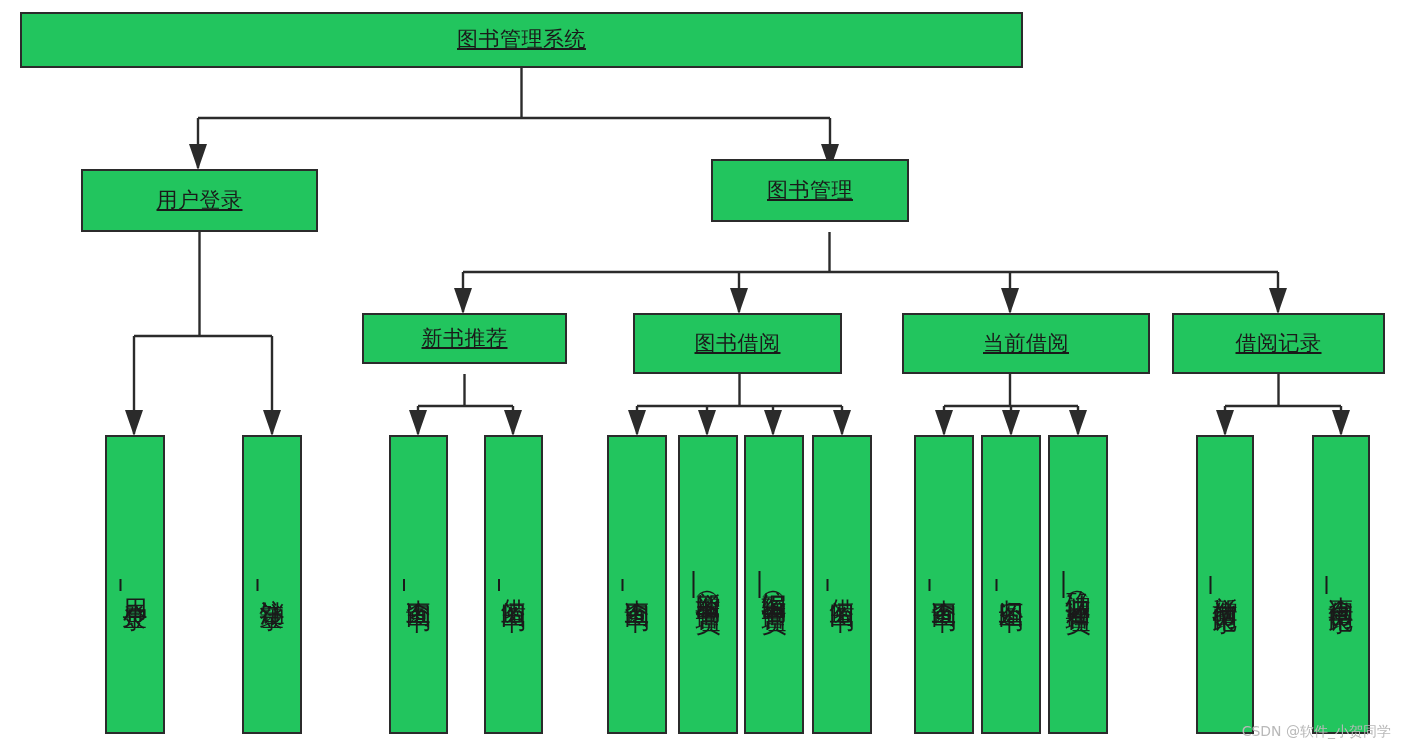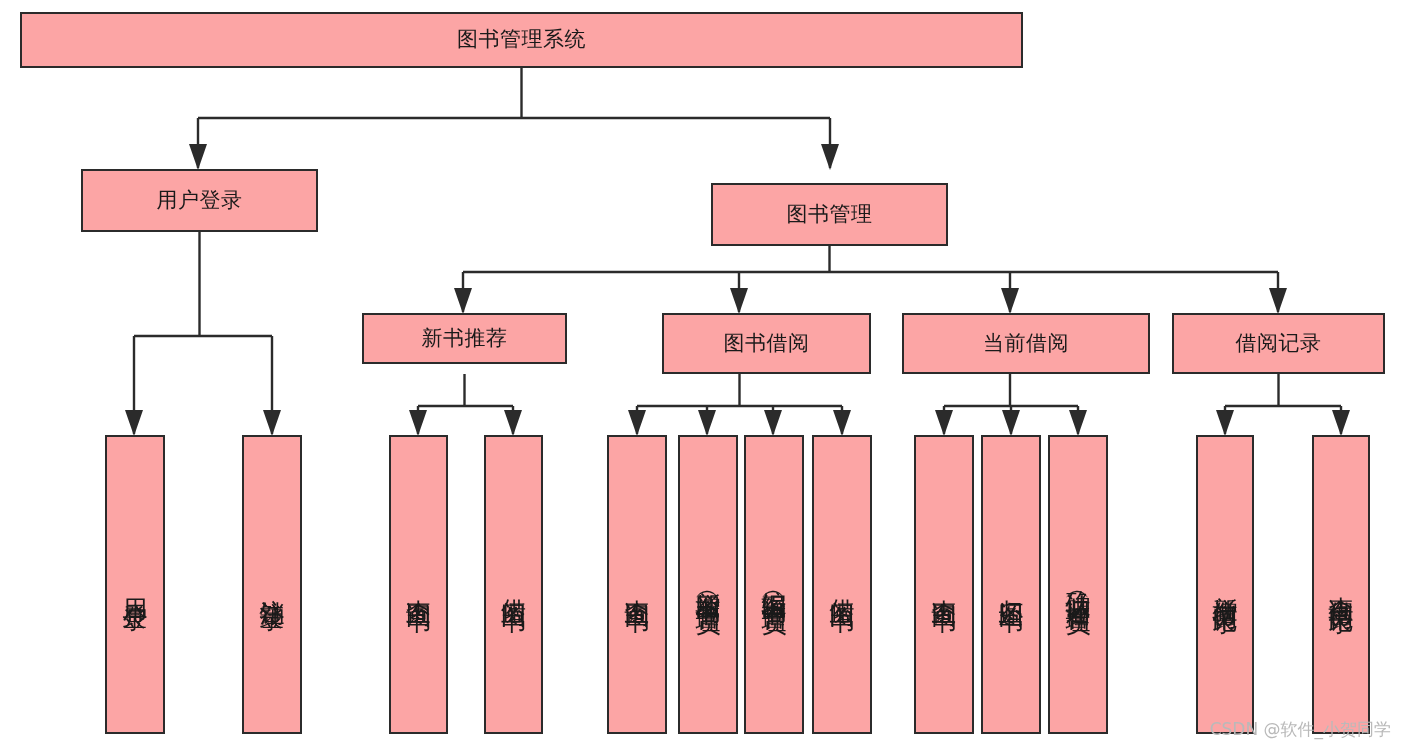--- a/index.html
+++ b/index.html
@@ -13,26 +13,27 @@
   #canvas {
     position: relative;
     width: 1405px;
     height: 747px;
     background: #ffffff;
     overflow: hidden;
   }
   .node {
     position: absolute;
     box-sizing: border-box;
-    background: #fca5a5;
+    background: #22c55e;
     border: 2.5px solid #2b2b2b;
     display: flex;
     align-items: center;
     justify-content: center;
     color: #1a1a1a;
+    text-decoration: underline;
   }
   .node .lbl {
     display: block;
     text-align: center;
     line-height: 1.12;
     letter-spacing: 0.5px;
   }
   
   .node.horiz .lbl {
     font-size: 21px;
@@ -63,21 +64,21 @@
     stroke-width: 2.4;
     fill: none;
   }
   svg#wires polygon {
     fill: #2b2b2b;
   }
   #watermark {
     position: absolute;
     right: 14px;
     bottom: 6px;
-    font-size: 17px;
+    font-size: 14px;
     color: #b9b9b9;
     white-space: nowrap;
     user-select: none;
   }
 </style>
 </head>
 <body>
 
 <div id="canvas">
 
@@ -136,27 +137,27 @@
       <polygon points="1332,410 1350,410 1341,436"></polygon>
     </svg>
 
   <div id="nodes-layer">
       <div class="node horiz" style="left: 20px; top: 12px; width: 1003px; height: 56px;">
         <span class="lbl">图书管理系统</span>
       </div>
       <div class="node horiz" style="left: 81px; top: 169px; width: 237px; height: 63px;">
         <span class="lbl">用户登录</span>
       </div>
-      <div class="node horiz" style="left: 711px; top: 183px; width: 237px; height: 63px;">
+      <div class="node horiz" style="left: 711px; top: 159px; width: 198px; height: 63px;">
         <span class="lbl">图书管理</span>
       </div>
       <div class="node horiz" style="left: 362px; top: 313px; width: 205px; height: 51px;">
         <span class="lbl">新书推荐</span>
       </div>
-      <div class="node horiz" style="left: 662px; top: 313px; width: 209px; height: 61px;">
+      <div class="node horiz" style="left: 633px; top: 313px; width: 209px; height: 61px;">
         <span class="lbl">图书借阅</span>
       </div>
       <div class="node horiz" style="left: 902px; top: 313px; width: 248px; height: 61px;">
         <span class="lbl">当前借阅</span>
       </div>
       <div class="node horiz" style="left: 1172px; top: 313px; width: 213px; height: 61px;">
         <span class="lbl">借阅记录</span>
       </div>
       <div class="node vert" style="left: 105px; top: 435px; width: 60px; height: 299px;">
         <span class="lbl">用户登录</span>

